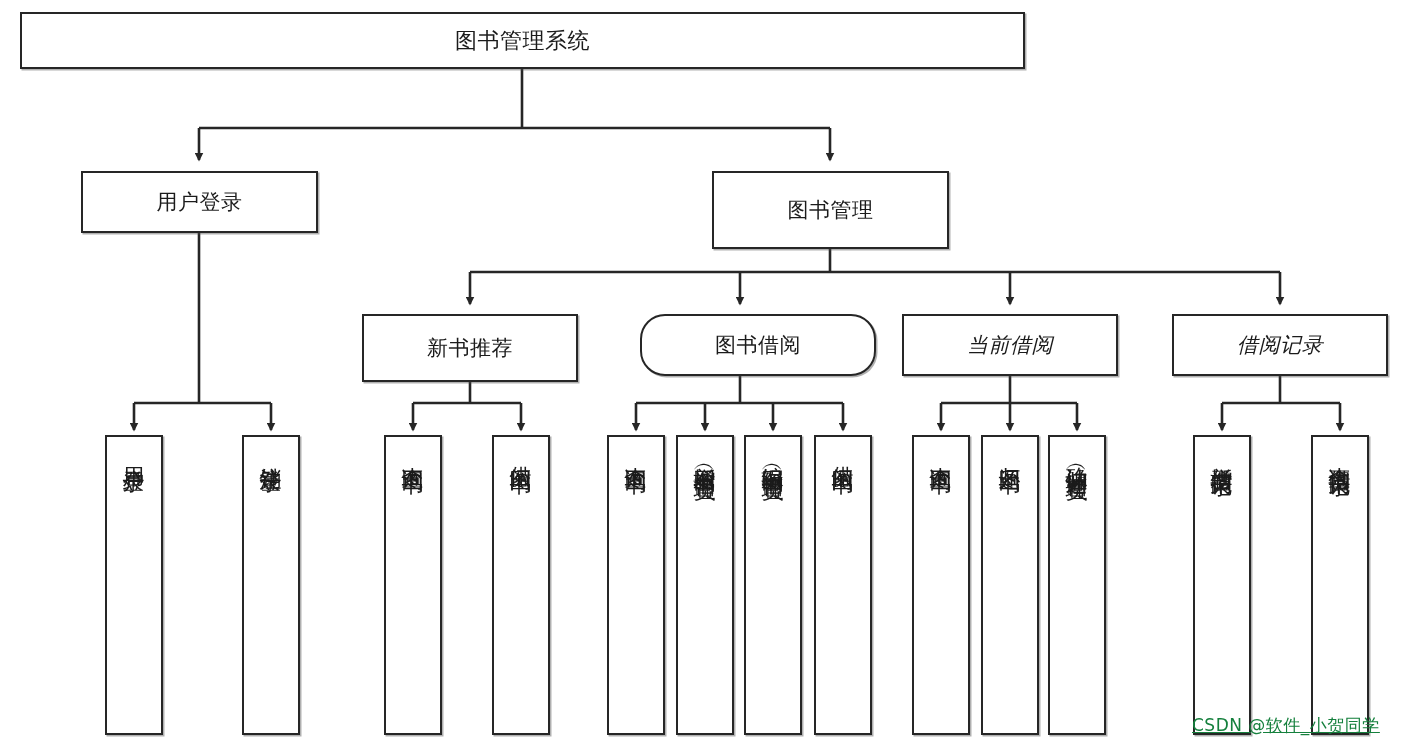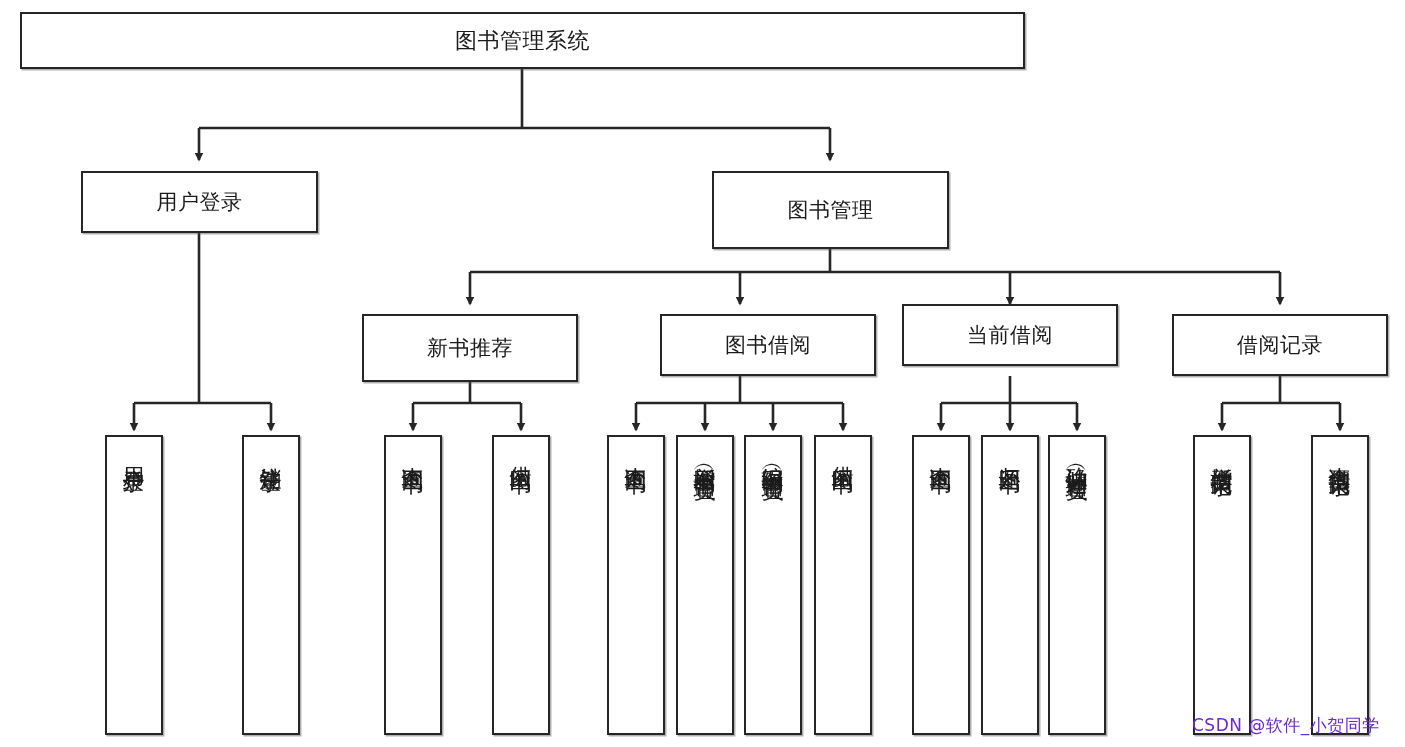--- a/index.html
+++ b/index.html
@@ -58,25 +58,26 @@
     font-size: 22px;
     writing-mode: vertical-rl;
     text-orientation: upright;
     line-height: 1.05;
     letter-spacing: 2px;
     white-space: normal;
     max-height: 280px;
   }
   .watermark {
     position: absolute;
-    color: #6d28d9;
+    color: #15803d;
     font-size: 17px;
     letter-spacing: 0.5px;
     white-space: nowrap;
     z-index: 5;
+    text-decoration: underline;
   }
 </style>
 </head>
 <body>
 
 <div id="canvas">
 
   <svg id="edges" viewBox="0 0 1405 747" xmlns="http://www.w3.org/2000/svg">
     <defs>
       <marker id="arrow" markerWidth="9" markerHeight="9" refX="7.5" refY="4.5" orient="auto" markerUnits="userSpaceOnUse">
@@ -136,29 +137,29 @@
   </div>
 
   <div class="node branch" style="left:712px; top:171px; width:237px; height:78px;">
     <span class="label">图书管理</span>
   </div>
 
   <div class="node branch" style="left:362px; top:314px; width:216px; height:68px;">
     <span class="label">新书推荐</span>
   </div>
 
-  <div class="node branch" style="left:660px; top:314px; width:216px; height:62px;">
+  <div class="node branch" style="left:640px; top:314px; width:236px; height:62px;border-radius:25px;">
     <span class="label">图书借阅</span>
   </div>
 
-  <div class="node branch" style="left:902px; top:304px; width:216px; height:62px;">
+  <div class="node branch" style="left:902px; top:314px; width:216px; height:62px;font-style:italic;">
     <span class="label">当前借阅</span>
   </div>
 
-  <div class="node branch" style="left:1172px; top:314px; width:216px; height:62px;">
+  <div class="node branch" style="left:1172px; top:314px; width:216px; height:62px;font-style:italic;">
     <span class="label">借阅记录</span>
   </div>
 
   <div class="node leaf" style="left:105px; top:435px; width:58px; height:300px;">
     <span class="label">用户登录</span>
   </div>
 
   <div class="node leaf" style="left:242px; top:435px; width:58px; height:300px;">
     <span class="label">注销登录</span>
   </div>

